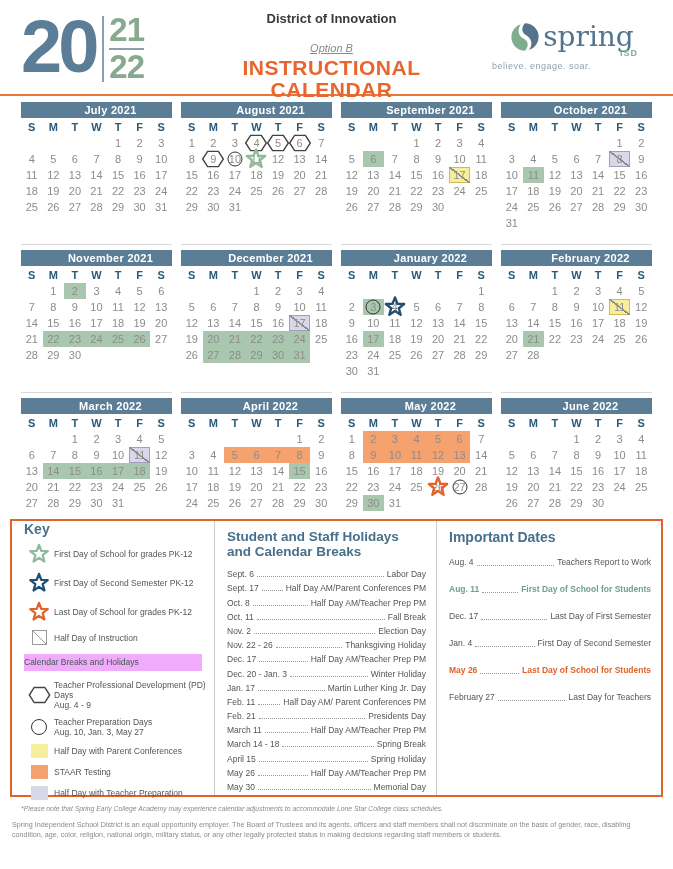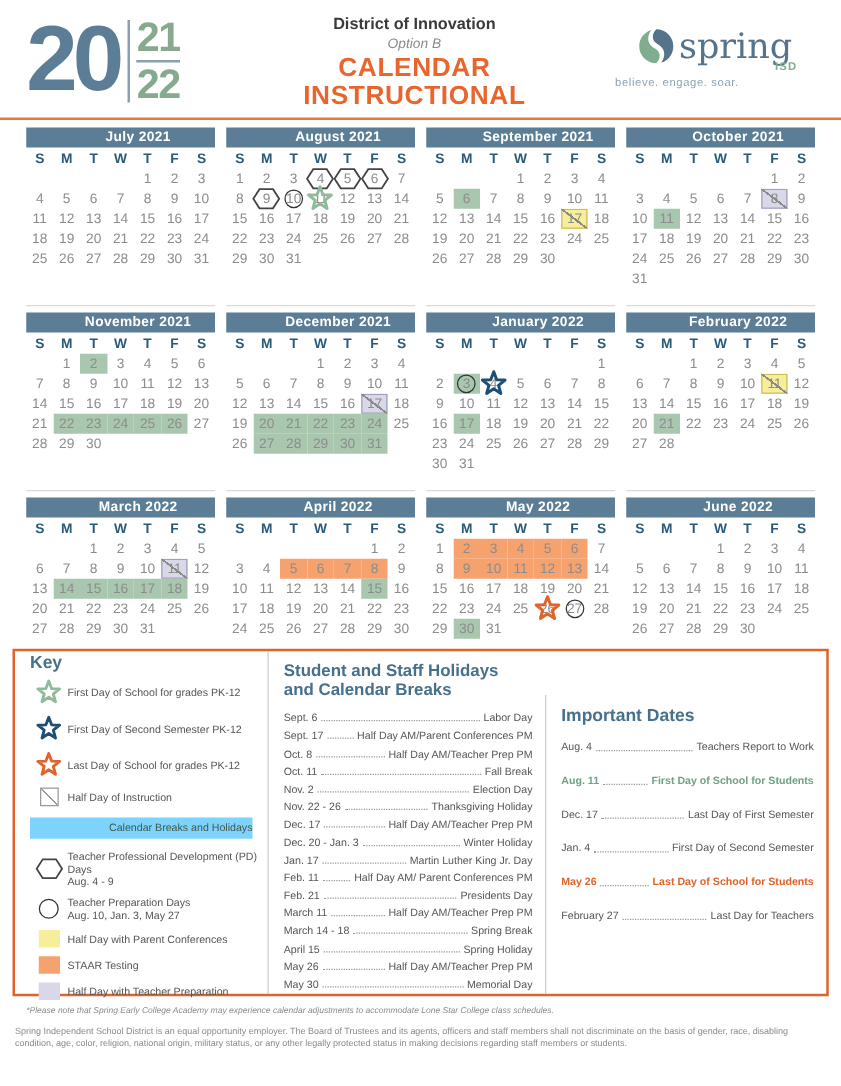--- a/index.html
+++ b/index.html
@@ -11,21 +11,21 @@
   
   .header { display: flex; align-items: flex-start; padding: 8px 21px 0 21px; height: 92px; }
   .year-block { display: flex; align-items: flex-start; width: 150px; }
   .year-20 { font-size: 74px; font-weight: bold; color: #5b7e96; line-height: 78px; letter-spacing: -4px; }
   .year-divider { width: 2px; align-self: stretch; background: #8aa0ae; margin: 8px 5px 4px 7px; }
   .year-stack { display: flex; flex-direction: column; font-weight: bold; color: #87a98e; font-size: 33px; line-height: 34px; letter-spacing: -1px; padding-top: 5px; }
   .year-stack .yr { display: block; }
   .year-stack .yr-top { border-bottom: 2px solid #8aa0ae; padding-bottom: 1px; }
   .title-block { flex: 1; text-align: center; padding-top: 3px; }
   .district { font-size: 13px; font-weight: bold; color: #3a3a3a; }
-  .option { font-size: 11px; font-style: italic; color: #8a8a8a; margin-top: 3px; }
+  .option { font-size: 11px; font-style: italic; color: #8a8a8a; margin-top: 16px; text-decoration: underline; }
   .main-title { font-size: 21px; font-weight: bold; color: #e8662d; line-height: 22px; margin-top: 3px; letter-spacing: 0.5px; }
   .logo-block { width: 160px; padding-top: 14px; }
   .logo-row { position: relative; display: flex; align-items: center; justify-content: center; }
   .logo-mark { width: 30px; height: 30px; margin-right: 3px; }
   .logo-text { font-family: "DejaVu Serif", serif; font-size: 28px; color: #55748c; line-height: 28px; }
   .logo-isd { position: absolute; right: 14px; bottom: -6px; font-size: 9px; font-weight: bold; color: #7fae8e; letter-spacing: 1px; }
   .tagline { text-align: left; font-size: 9px; color: #8ba3b0; margin-top: 9px; letter-spacing: 0.5px; }
   .header-rule { height: 2px; background: #e8763d; margin: 2px 0 6px 0; }
   
   .months-grid { display: grid; grid-template-columns: repeat(4, 151px); column-gap: 9px; row-gap: 13px; margin: 0 21px; }
@@ -57,29 +57,29 @@
   .key-label { font-size: 8.5px; color: #555; line-height: 10px; }
   .key-sub { font-size: 8.5px; color: #555; }
   .key-ring { width: 16px; height: 16px; border: 1.7px solid #333; border-radius: 50%; }
   .key-swatch { width: 17px; height: 14px; }
   .sw-orange { background: #f5a26e; }
   .sw-yellow { background: #f6ee9b; }
   .sw-lavender { background: #d8d8e8; }
   .key-halfday { width: 15px; height: 15px; border: 1px solid #999; position: relative; background: #fff; }
   .key-halfday::after { content: ""; position: absolute; inset: 0;
     background: linear-gradient(to top right, transparent 47%, #999 47%, #999 53%, transparent 53%); }
-  .key-greenbar { flex: 1; background: #7dd3fc; height: 17px; line-height: 17px; text-align: right; font-size: 8.5px; color: #43584a; margin: 2px 8px 2px 0; }
+  .key-greenbar { flex: 1; background: #f0abfc; height: 17px; line-height: 17px; text-align: left; font-size: 8.5px; color: #43584a; margin: 2px 8px 2px 0; }
   .list-col { padding: 8px 10px 4px 12px; border-left: 1px solid #ccc; }
   .holidays-col { width: 222px; }
   .holidays-col h3 { font-size: 13.5px; line-height: 15px; margin-bottom: 6px; }
   .lrow { display: flex; align-items: flex-end; font-size: 8.5px; color: #555; height: 14.2px; }
   .lrow .ldate { white-space: nowrap; }
   .lrow .leader { flex: 1; border-bottom: 1px dotted #999; margin: 0 3px 2px 3px; }
   .lrow .levent { white-space: nowrap; text-align: right; }
-  .dates-col { flex: 1; margin-top: 35px; }
+  .dates-col { flex: 1; }
   .dates-col h3 { font-size: 14px; margin-bottom: 8px; }
   .dates-col .lrow { height: 27px; align-items: flex-start; padding-top: 4px; }
   .dates-col .leader { margin-bottom: -2px; align-self: flex-end; margin-bottom: 14px; }
   .c-green { color: #6fa287; font-weight: bold; }
   .c-orange { color: #e0632a; font-weight: bold; }
   
   .note { font-size: 6.8px; font-style: italic; color: #8a8a8a; margin: 8px 21px 0 21px; }
   .disclaimer { font-size: 7.2px; color: #8a8a8a; margin: 8px 12px 0 12px; line-height: 10px; }
 </style>
 </head>
@@ -93,22 +93,22 @@
       <span class="year-divider"></span>
       <span class="year-stack">
         <span class="yr yr-top">21</span>
         <span class="yr">22</span>
       </span>
     </div>
     <div class="title-block">
       <div class="district">District of Innovation</div>
       <div class="option">Option B</div>
       <div class="main-title">
+        <div>INSTRUCTIONAL</div>
         <div>CALENDAR</div>
-        <div>INSTRUCTIONAL</div>
       </div>
     </div>
     <div class="logo-block">
       <div class="logo-row">
         <svg class="logo-mark" viewBox="0 0 22 22">
           <path d="M11,1 A10,10 0 0 1 21,11 A10,10 0 0 1 14,20.6 C17,16 16,12 11.5,9.5 C8,7.5 8.5,3.5 11,1 Z" fill="#55748c"></path>
           <path d="M11,21 A10,10 0 0 1 1,11 A10,10 0 0 1 8,1.4 C5,6 6,10 10.5,12.5 C14,14.5 13.5,18.5 11,21 Z" fill="#7fae8e"></path>
         </svg>
         <span class="logo-text">spring</span>
         <span class="logo-isd">ISD</span>

